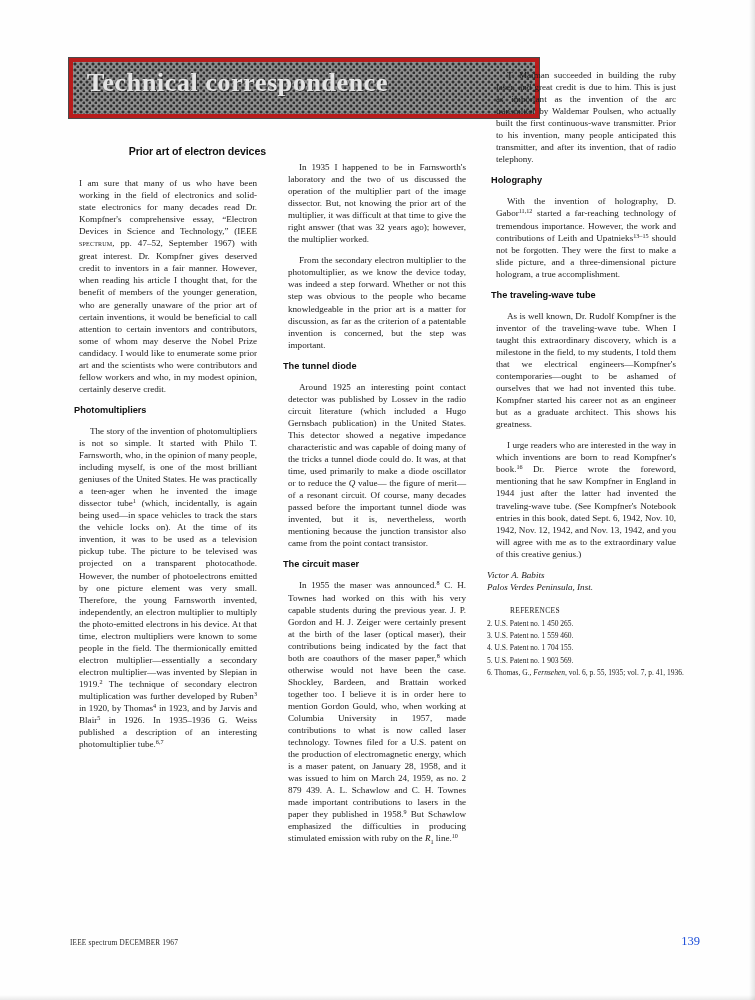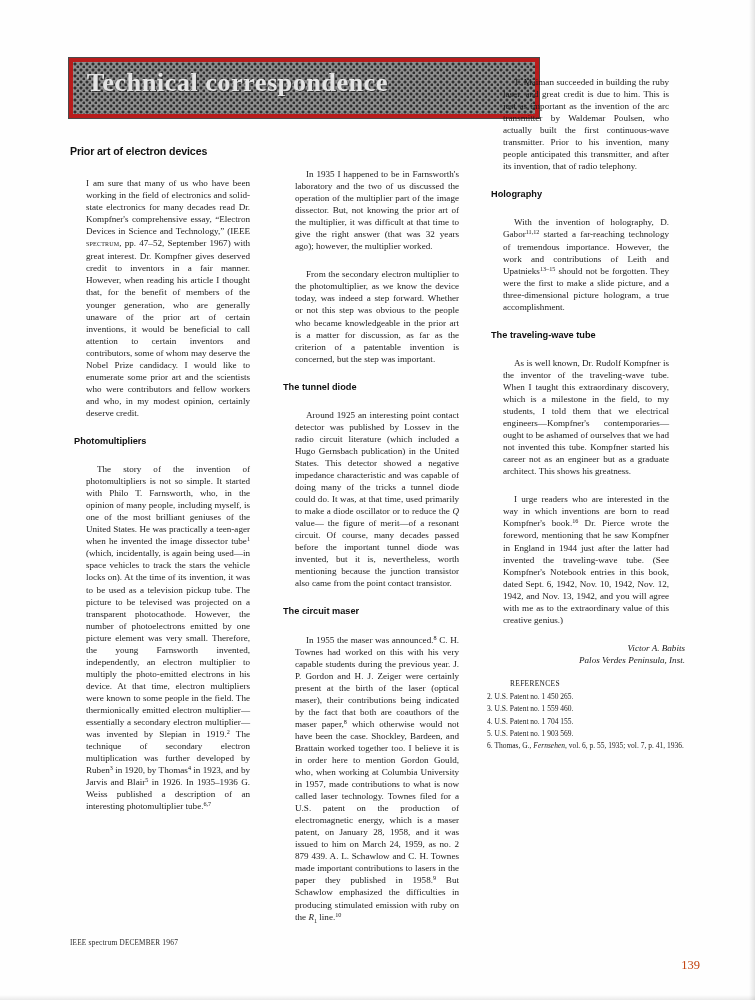--- a/index.html
+++ b/index.html
@@ -83,32 +83,32 @@
     line-height: 12.05px;
     text-align: justify;
     text-justify: inter-word;
     hyphens: manual;
   }
   #col1 { left: 70px;  top: 145px; width: 196px; }
   #col2 { left: 279px; top: 152px; width: 196px; }
   #col3 { left: 487px; top: 60px;  width: 198px; }
 
   .col p {
-    margin: 16px;
+    margin: 9px;
     text-indent: 11px;
   }
   .col p.noindent { text-indent: 0; }
 
   h2.art-title {
     margin: 0 0 20px 0;
     font-family: "Liberation Sans", "DejaVu Sans", sans-serif;
     font-size: 10.6px;
     font-weight: bold;
     letter-spacing: -0.1px;
-    text-align: left;
+    text-align: right;
     color: #111;
   }
   h3.sec {
     margin: 9px 0 1px 4px;
     font-family: "Liberation Sans", "DejaVu Sans", sans-serif;
     font-size: 9.2px;
     font-weight: bold;
     text-align: left;
     color: #111;
   }
@@ -119,21 +119,20 @@
   }
   sup {
     font-size: 6.2px;
     line-height: 0;
     vertical-align: 0.42em;
   }
   .it { font-style: italic; }
 
   .sig {
     margin-top: 4px;
-    text-align: right;
     font-style: italic;
     font-size: 9.1px;
     line-height: 12.05px;
   }
   .sig div { display: block; }
 
   
   .refs {
     margin-top: 13px;
     font-size: 7.5px;
@@ -162,22 +161,21 @@
     font-size: 7.6px;
     letter-spacing: 0.15px;
     color: #2a2a2a;
   }
   .footer-left .sc { font-size: 7.2px; }
   .folio {
     position: absolute;
     right: 55px;
     top: 934px;
     font-size: 12.5px;
-    color: #c2410c;
-    margin-top: 24px;
+    color: #1d4ed8;
   }
 </style>
 </head>
 <body>
 
 <div class="page">
 
   <div class="banner">
     <div class="banner-inner">
       <div class="banner-title">Technical correspondence</div>

